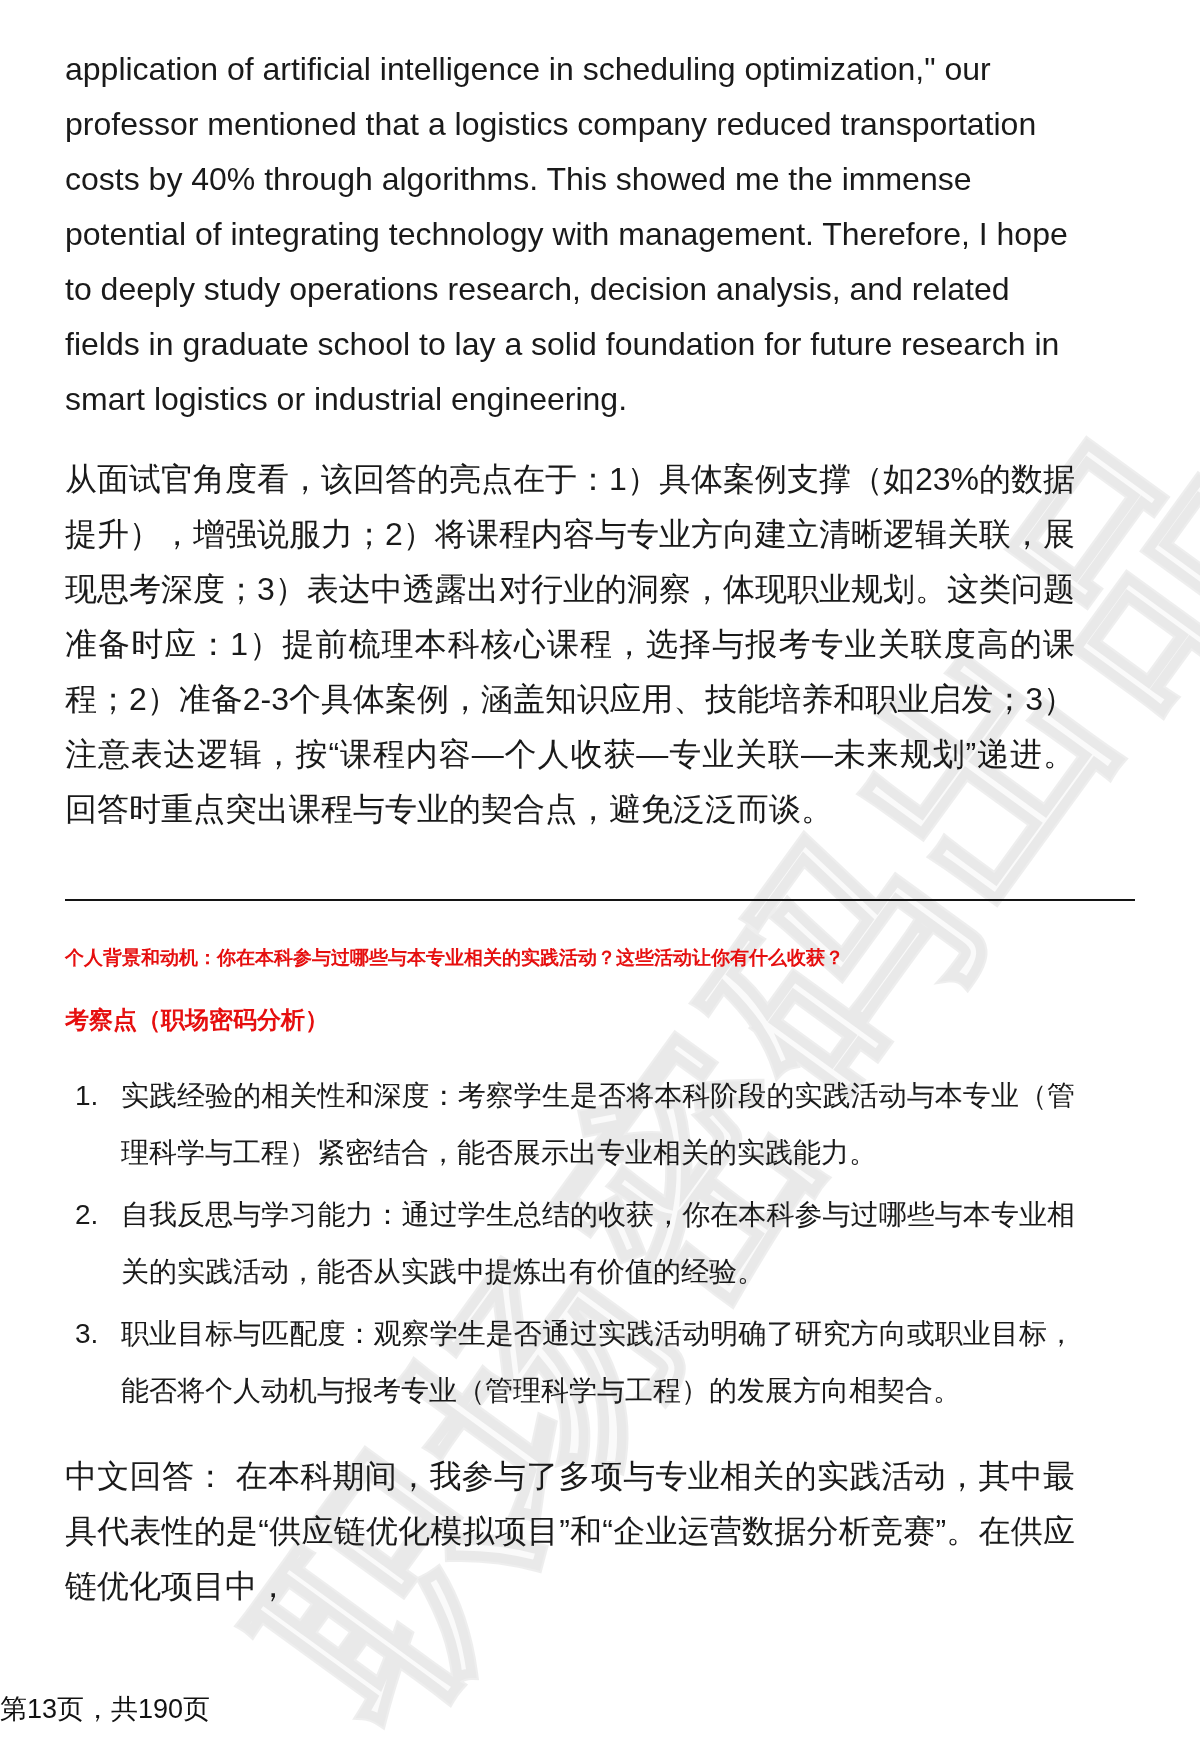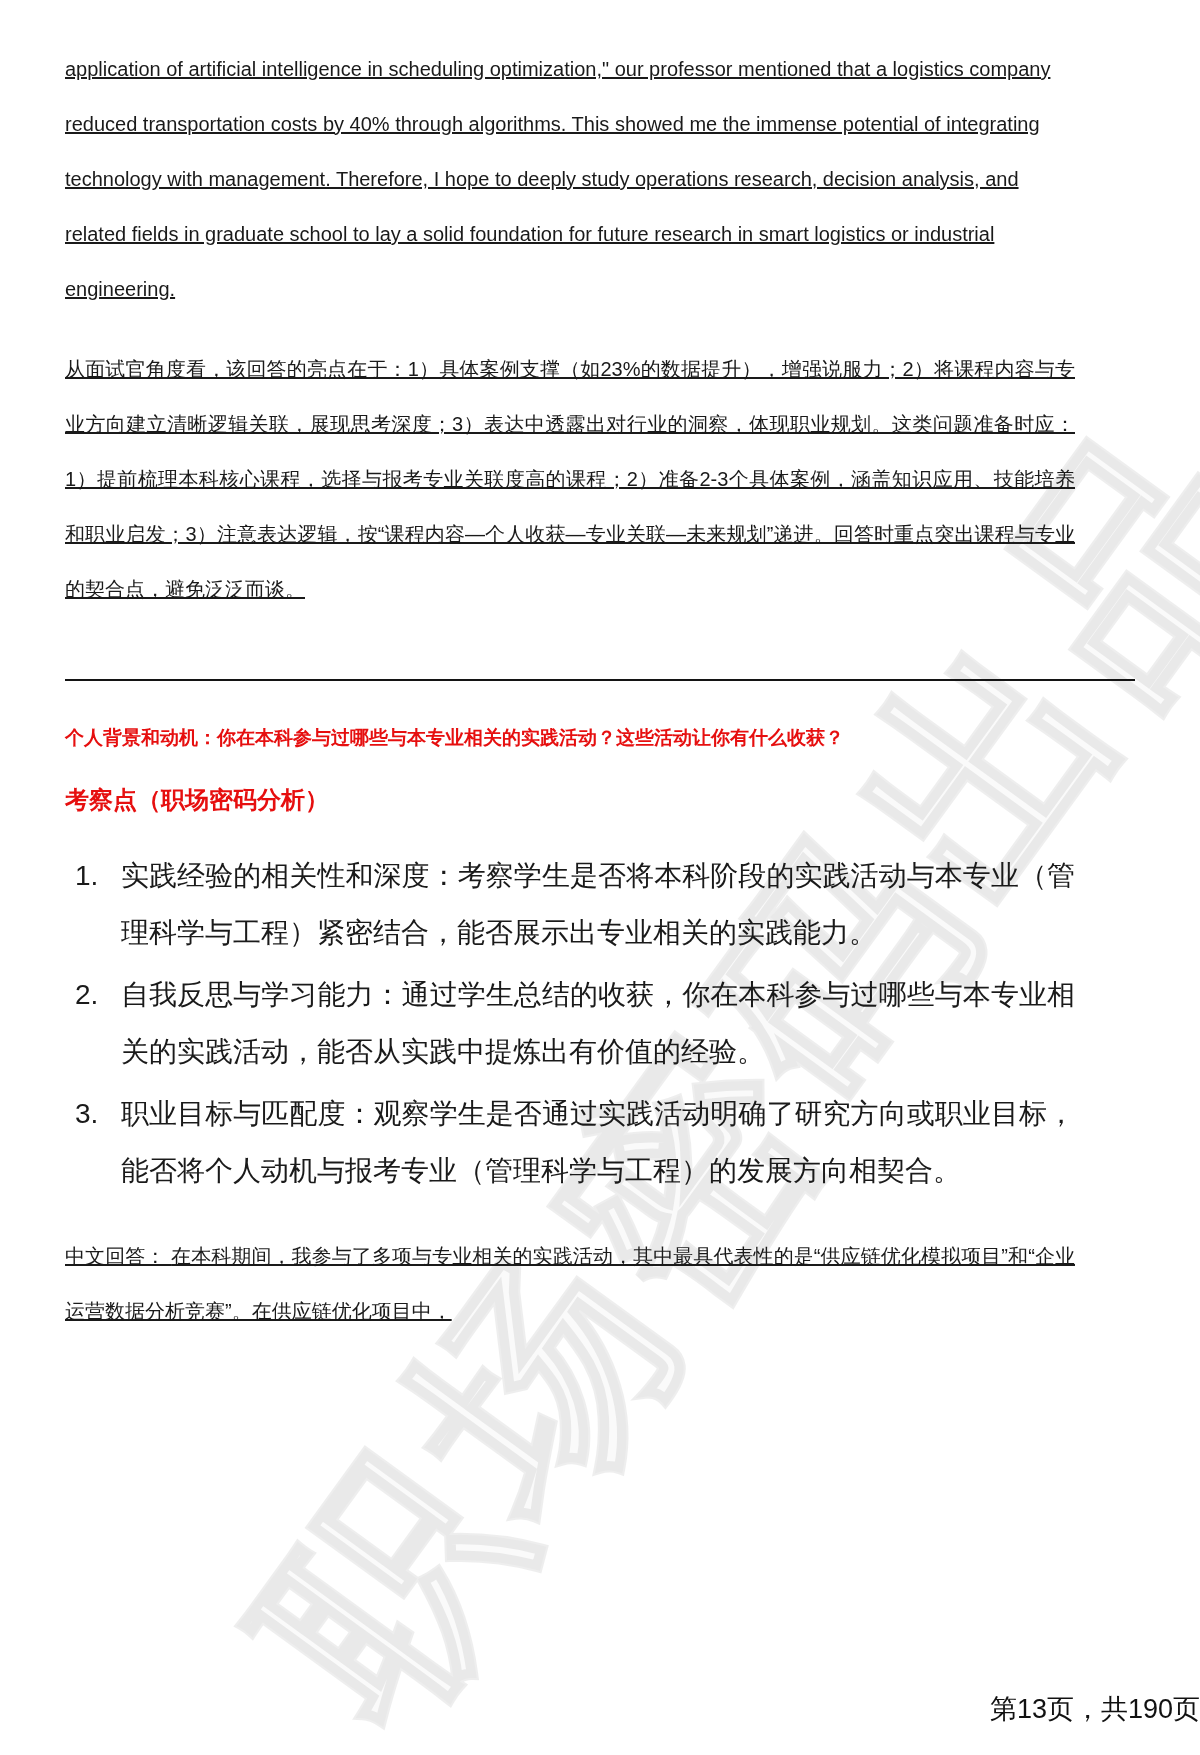--- a/index.html
+++ b/index.html
@@ -31,24 +31,23 @@
   }
   .content {
     position: relative;
     z-index: 1;
     padding: 42px 65px 0 65px;
   }
   .para, .points, .red-heading, .red-subheading {
     max-width: 1010px;
   }
   .para {
-    font-size: 20px;
+    font-size: 32px;
     line-height: 55px;
     margin-bottom: 25px;
-    text-decoration: underline;
   }
   .para.en { text-align: left; }
   .para.cn { text-align: justify; }
   .para.label { margin-bottom: 0; }
   .divider {
     border: none;
     border-top: 2px solid #141414;
     margin: 62px 0 32px 0;
     width: 100%;
   }
@@ -86,21 +85,21 @@
     flex: 1;
     text-align: justify;
   }
   .para.answer { margin-bottom: 0; }
   .answer-label { white-space: pre; }
   .footer {
     position: absolute;
     left: 0;
     right: 0;
     bottom: 28px;
-    text-align: right;
+    text-align: left;
     font-size: 27px;
     color: #111111;
     z-index: 1;
   }
 </style>
 </head>
 <body>
 
 <div class="watermark">职场密码出品</div>
 

